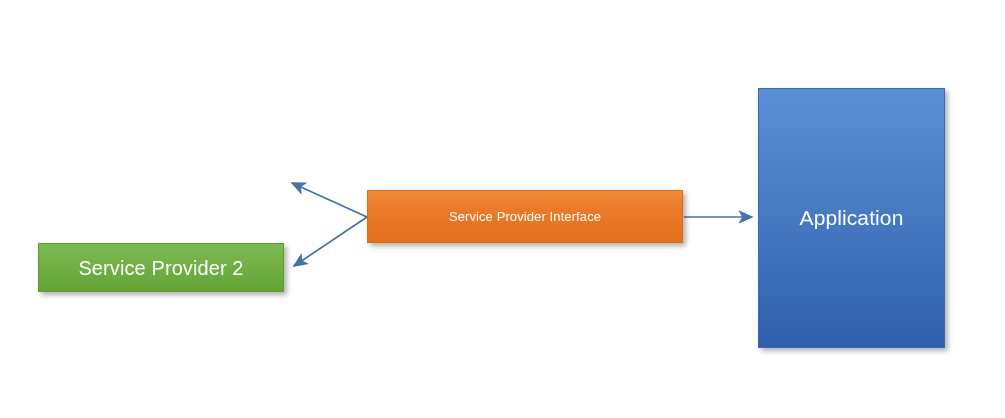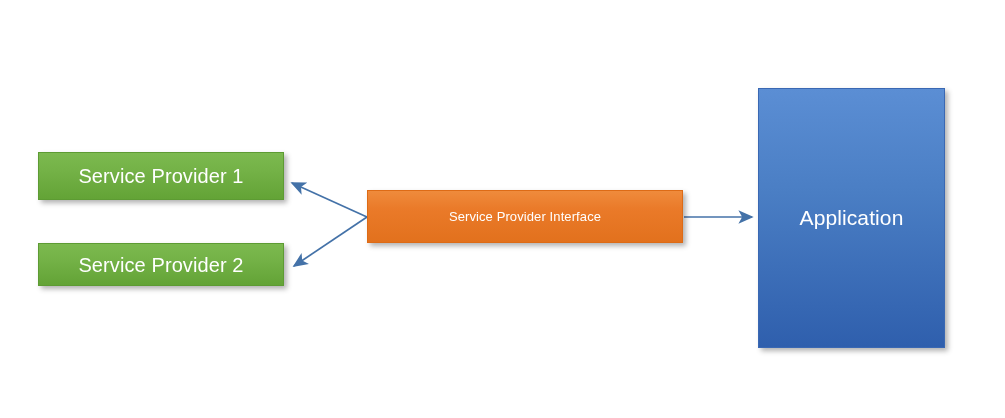--- a/index.html
+++ b/index.html
@@ -36,21 +36,21 @@
     white-space: nowrap;
   }
 
   
   .node-green {
     background: linear-gradient(180deg, #7cb94f 0%, #74b247 38%, #63a336 100%);
     border: 1px solid #5d9b33;
     font-size: 20px;
   }
   #sp1 { left: 38px;  top: 152px; width: 246px; height: 48px; }
-  #sp2 { left: 38px;  top: 243px; width: 246px; height: 43px; }
+  #sp2 { left: 38px;  top: 243px; width: 246px; height: 49px; }
 
   
   .node-orange {
     background: linear-gradient(180deg, #ef8b3c 0%, #ea7a29 35%, #e2711d 100%);
     border: 1px solid #dd6b16;
     font-size: 13px;
   }
   #spi { left: 367px; top: 190px; width: 316px; height: 53px; }
 
   
@@ -89,23 +89,20 @@
 
     <g>
       <line x1="367" y1="217" x2="294" y2="266" stroke="#4472a8" stroke-width="1.7" marker-end="url(#arrowHead)"></line>
     </g>
 
     <g>
       <line x1="684" y1="217" x2="752" y2="217" stroke="#4472a8" stroke-width="1.7" marker-end="url(#arrowHead)"></line>
     </g>
   </svg>
 
-  <div class="node node-green" id="sp1">
-    <span class="node-label">Service Provider 1</span>
-  </div>
 
   <div class="node node-green" id="sp2">
     <span class="node-label">Service Provider 2</span>
   </div>
 
   <div class="node node-orange" id="spi">
     <span class="node-label">Service Provider Interface</span>
   </div>
 
   <div class="node node-blue" id="app">

